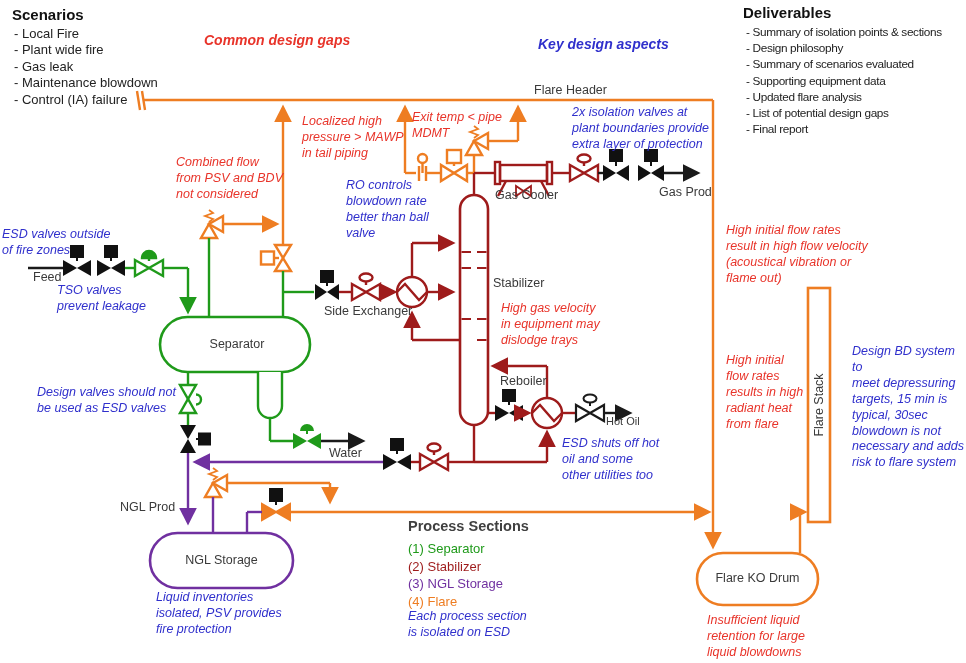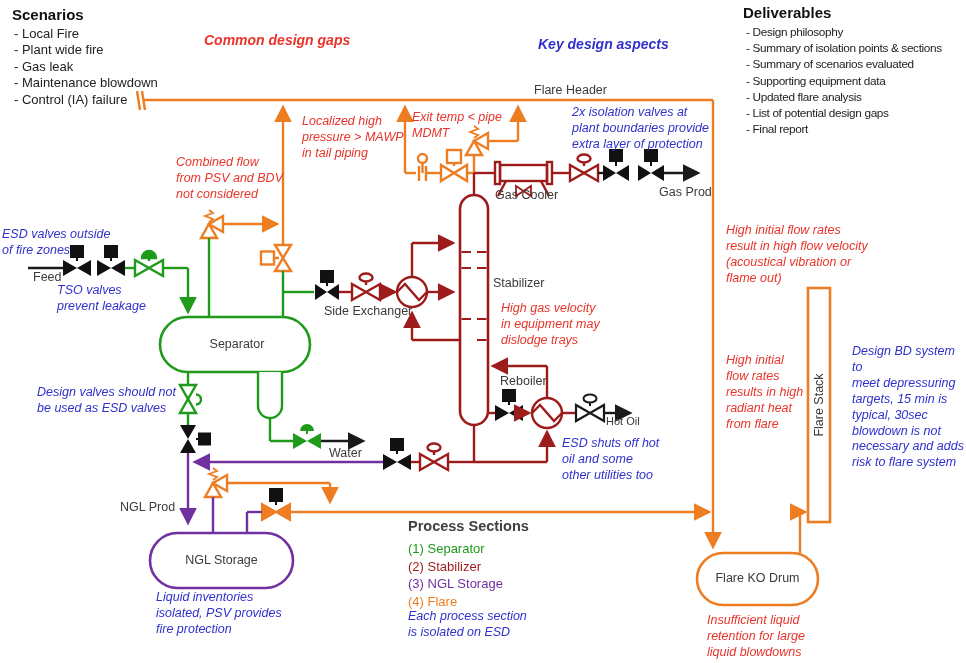--- a/index.html
+++ b/index.html
@@ -290,22 +290,22 @@
 <div class="txt list" style="left:14px;top:26px;">
   <div>- Local Fire</div>
   <div>- Plant wide fire</div>
   <div>- Gas leak</div>
   <div>- Maintenance blowdown</div>
   <div>- Control (IA) failure</div>
 </div>
 
 <div class="txt title" style="left:743px;top:4px;">Deliverables</div>
 <div class="txt list tight" style="left:746px;top:24px;">
+  <div>- Summary of isolation points &amp; sections</div>
   <div>- Design philosophy</div>
-  <div>- Summary of isolation points &amp; sections</div>
   <div>- Summary of scenarios evaluated</div>
   <div>- Supporting equipment data</div>
   <div>- Updated flare analysis</div>
   <div>- List of potential design gaps</div>
   <div>- Final report</div>
 </div>
 
 <div class="hdg red" style="left:204px;top:32px;">Common design gaps</div>
 <div class="hdg blue" style="left:538px;top:36px;">Key design aspects</div>
 
@@ -332,20 +332,24 @@
 <div class="ann red" style="left:707px;top:613px;">Insufficient liquid
 retention for large
 liquid blowdowns</div>
 
 <div class="ann blue" style="left:2px;top:227px;">ESD valves outside
 of fire zones</div>
 <div class="ann blue" style="left:57px;top:283px;">TSO valves
 prevent leakage</div>
 <div class="ann blue" style="left:37px;top:385px;">Design valves should not
 be used as ESD valves</div>
+<div class="ann blue" style="left:346px;top:178px;">RO controls
+blowdown rate
+better than ball
+valve</div>
 <div class="ann blue" style="left:572px;top:105px;">2x isolation valves at
 plant boundaries provide
 extra layer of protection</div>
 <div class="ann blue" style="left:562px;top:436px;">ESD shuts off hot
 oil and some
 other utilities too</div>
 <div class="ann blue" style="left:852px;top:344px;">Design BD system to
 meet depressuring
 targets, 15 min is
 typical, 30sec

